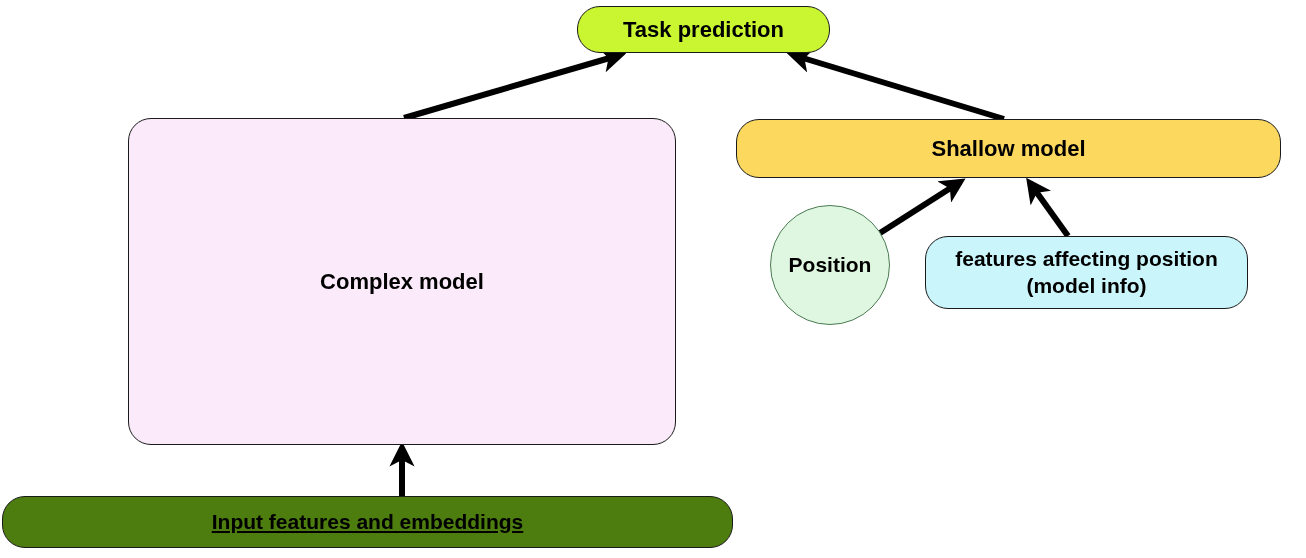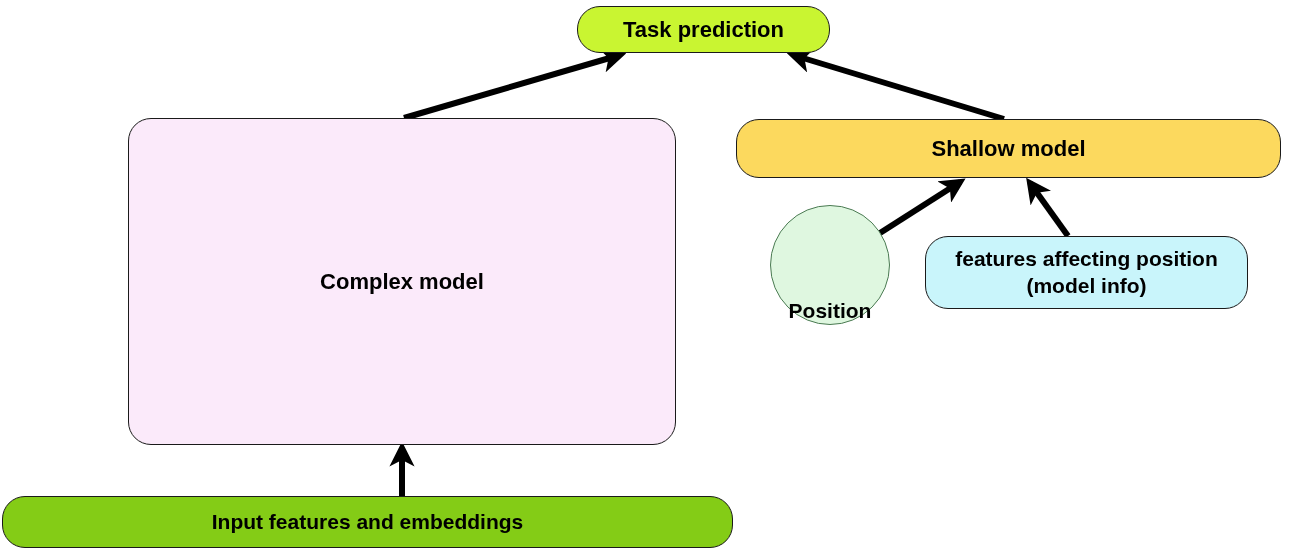--- a/index.html
+++ b/index.html
@@ -28,21 +28,20 @@
     color: #000000;
     line-height: 1.25;
     border-radius: 23px;
   }
   .rect {
     border: 1.5px solid #1a1a1a;
   }
   .circle {
     border-radius: 50%;
     border: 1.5px solid #4a7a52;
-    align-items: flex-end;
   }
 
   
   #node-task-prediction {
     left: 577px; top: 6px; width: 253px; height: 47px;
     background: #c9f531;
     font-size: 22px;
   }
   #node-complex-model {
     left: 128px; top: 118px; width: 548px; height: 327px;
@@ -60,22 +59,23 @@
     font-size: 21px;
   }
   #node-features-device {
     left: 925px; top: 236px; width: 323px; height: 73px;
     background: #c9f5fb;
     font-size: 21px;
     padding: 6px 6px;
   }
   #node-input-features {
     left: 2px; top: 496px; width: 731px; height: 52px;
-    background: #84cc16;
+    background: #4d7c0f;
     font-size: 21px;
+    text-decoration: underline;
   }
 
   #edges {
     position: absolute;
     left: 0; top: 0;
     width: 1306px;
     height: 558px;
     pointer-events: none;
   }
 </style>

